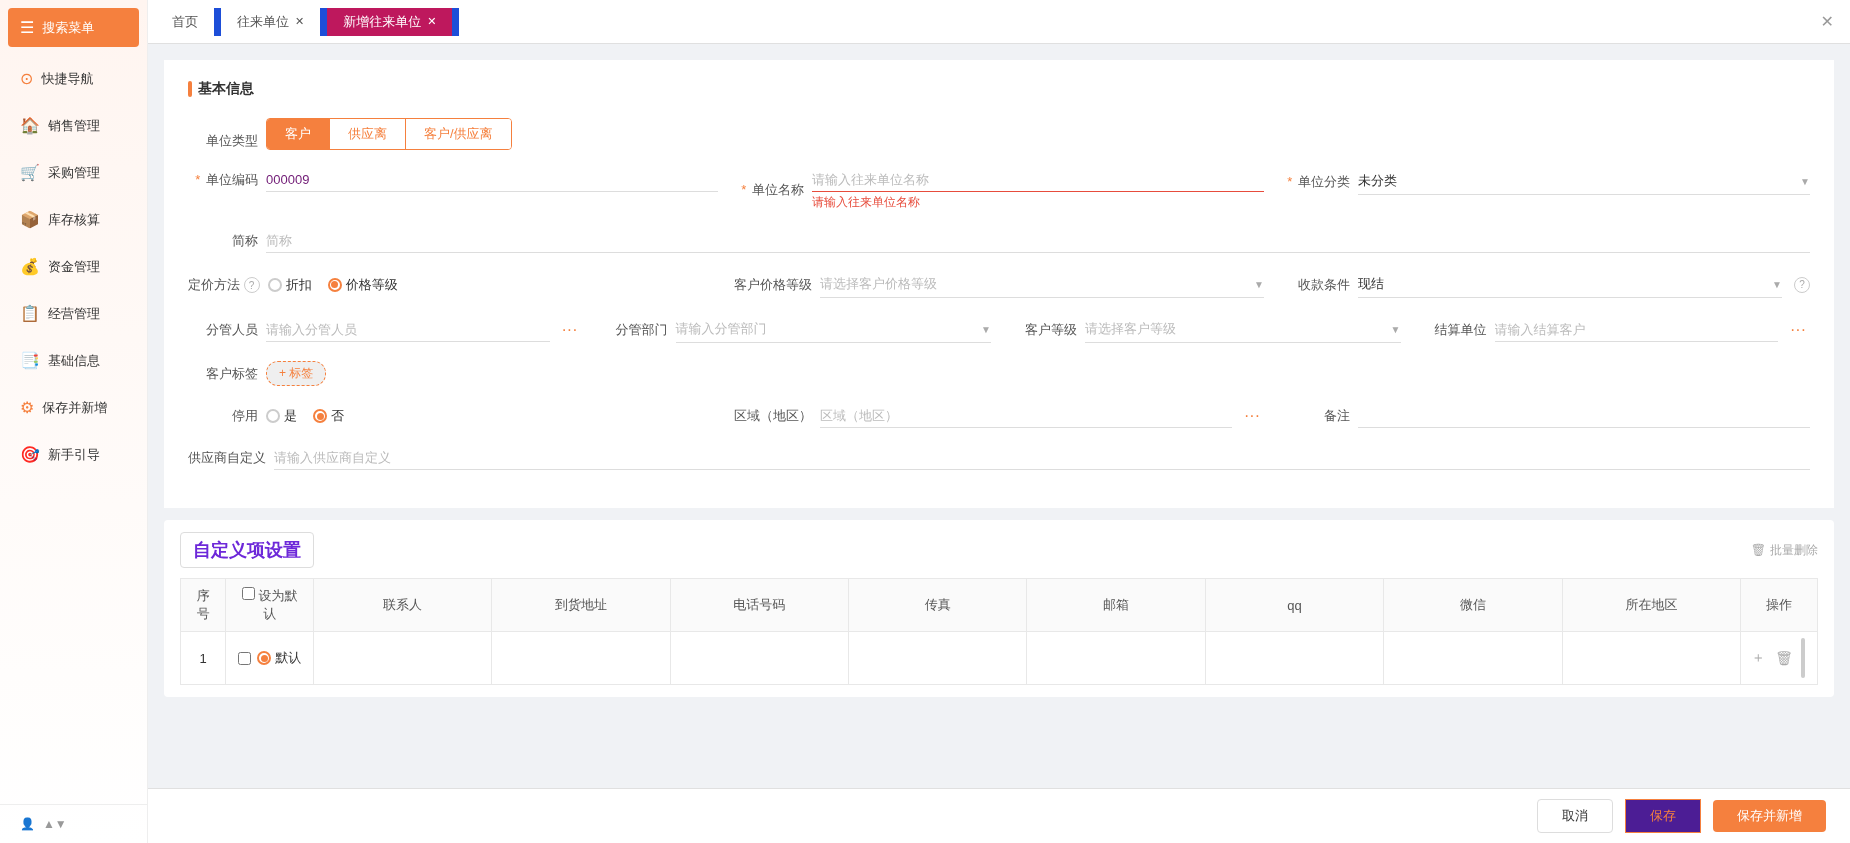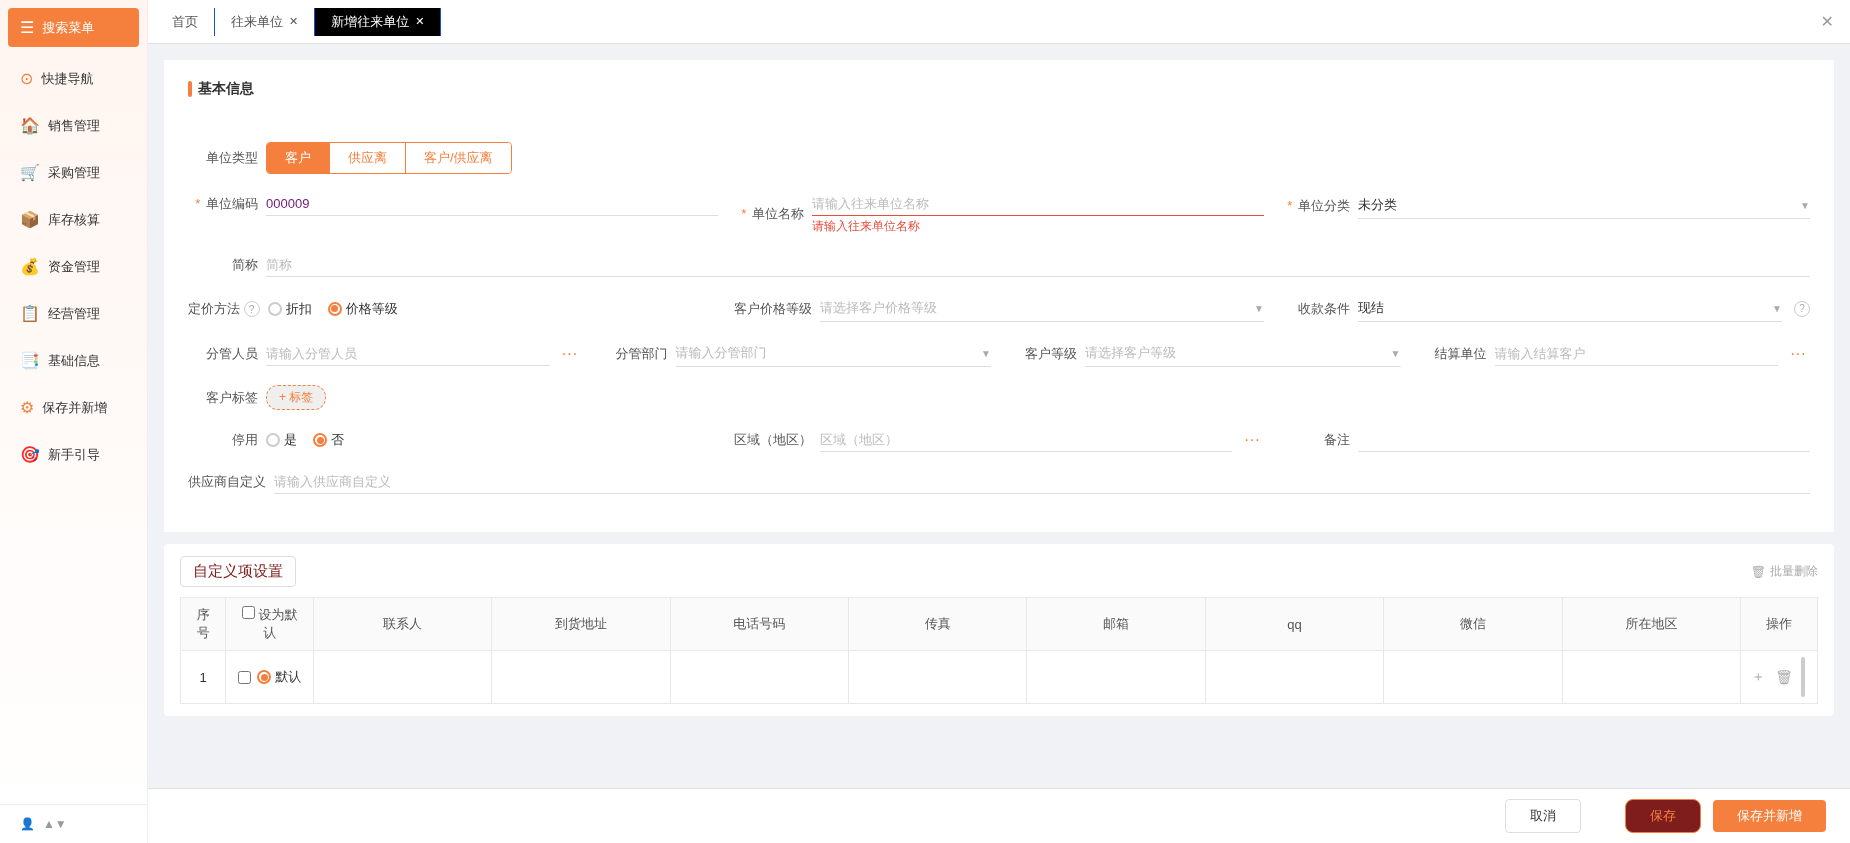--- a/index.html
+++ b/index.html
@@ -63,25 +63,25 @@
     }
     .tab {
       display: flex;
       align-items: center;
       gap: 6px;
       padding: 0 16px;
       height: 28px;
       cursor: pointer;
       font-size: 13px;
       color: #555;
-      border-right: 1px solid #1d4ed8;
+      border-right: 7px solid #1d4ed8;
       white-space: nowrap;
     }
     .tab.active {
-      background: #000000;
+      background: #be185d;
       color: #fff;
     }
     .tab .close-icon { font-size: 11px; cursor: pointer; }
     .tabs-close-btn {
       margin-left: auto;
       cursor: pointer;
       font-size: 16px;
       color: #999;
       padding: 0 8px;
     }
@@ -282,26 +282,25 @@
       border: 1px solid #ddd;
       border-radius: 4px;
       background: #fff;
       color: #333;
       cursor: pointer;
       font-size: 13px;
     }
     .btn-save {
       padding: 7px 24px;
       border: 1px solid #f5803e;
-      border-radius: 8px;
-      background: #7f1d1d;
+      border-radius: 0;
+      background: #4c1d95;
       color: #f5803e;
       cursor: pointer;
       font-size: 13px;
-      margin-left: 32px;
     }
     .btn-save-new {
       padding: 7px 24px;
       border: none;
       border-radius: 4px;
       background: #f5803e;
       color: #fff;
       cursor: pointer;
       font-size: 13px;
     }
@@ -387,21 +386,21 @@
   </div>
 
   <div class="content">
     <div class="form-card">
       <div class="section-title">
         <span class="bar"></span>
         <span>基本信息</span>
       </div>
 
       <div class="form-row">
-        <div class="form-field" style="align-items:center;margin-top:24px;">
+        <div class="form-field" style="align-items:flex-end;">
           <span class="field-label">单位类型</span>
           <div class="type-btn-group">
             <button class="type-btn active">客户</button>
             <button class="type-btn">供应离</button>
             <button class="type-btn">客户/供应离</button>
           </div>
         </div>
       </div>
 
       <div class="form-row">
@@ -537,21 +536,21 @@
       <div class="form-row">
         <div class="form-field">
           <span class="field-label">供应商自定义</span>
           <input class="field-input" type="text" placeholder="请输入供应商自定义" style="">
         </div>
       </div>
     </div>
 
     <div class="table-section">
       <div style="margin-bottom:10px; display:flex; align-items:center; justify-content:space-between;">
-        <button style="display:flex;align-items:center;gap:6px;border:1px solid #ddd;border-radius:4px;padding:5px 12px;background:#fff;cursor:pointer;font-size:15px;color:#7f1d1d;">自定义项设置</button>
+        <button style="display:flex;align-items:center;gap:6px;border:1px solid #ddd;border-radius:4px;padding:5px 12px;background:#fff;cursor:pointer;font-size:18px;color:#6d28d9;font-weight:bold;">自定义项设置</button>
         <div class="batch-delete-btn">
           <span>🗑</span>
           <span>批量删除</span>
         </div>
       </div>
       <table>
         <thead>
           <tr>
             <th>序号</th>
             <th><input type="checkbox" style=""> 设为默认</th>

